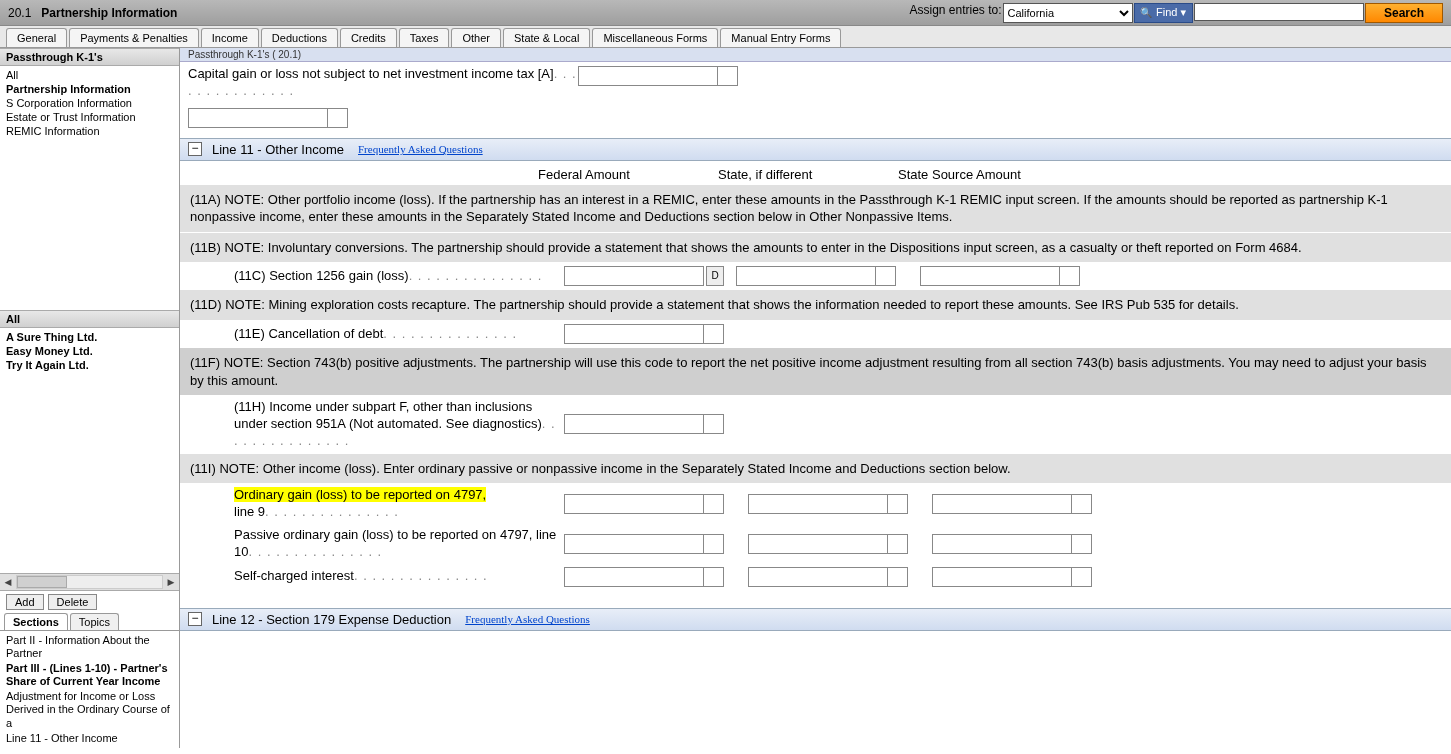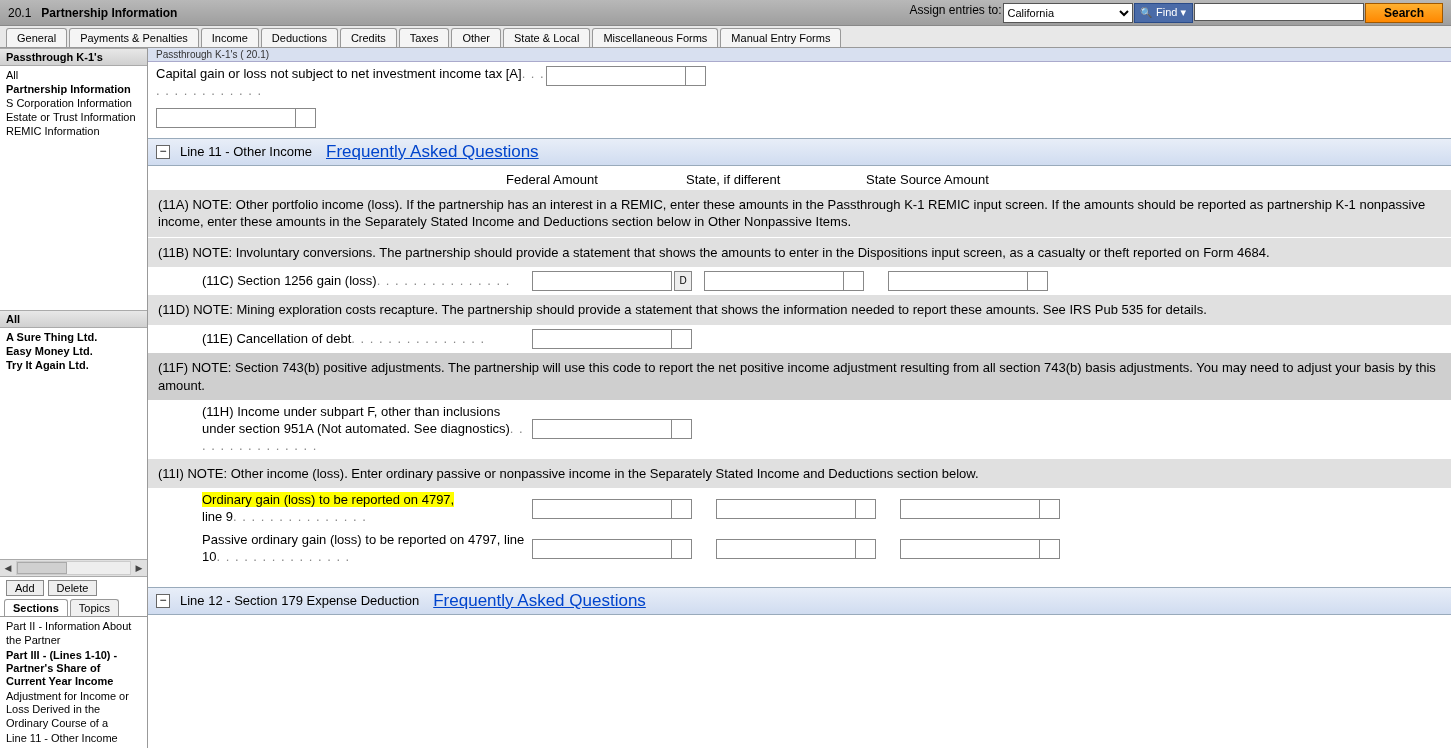--- a/index.html
+++ b/index.html
@@ -11,21 +11,21 @@
 .title-bar select { width: 130px; height: 20px; font-size: 11px; background: #fff; border: 1px solid #555; }
 .find-btn { background: #4a6ba8; color: #fff; border: 1px solid #2a4b88; padding: 1px 6px; font-size: 11px; display: flex; align-items: center; gap: 3px; cursor: pointer; }
 .find-btn .mag { font-size: 10px; }
 .search-input { width: 170px; height: 18px; border: 1px solid #555; }
 .search-btn { background: linear-gradient(#ffb030, #ff8800); border: 1px solid #a05800; padding: 1px 18px; font-weight: bold; font-size: 12px; cursor: pointer; }
 
 .tab-bar { background: #e8e8e8; border-bottom: 1px solid #999; height: 22px; display: flex; align-items: flex-end; padding-left: 6px; font-size: 11px; }
 .tab-bar .tab { padding: 3px 10px; border: 1px solid #999; border-bottom: none; background: #f5f5f5; margin-right: 2px; cursor: pointer; border-radius: 3px 3px 0 0; }
 
 .layout { display: flex; height: 700px; }
-.sidebar { width: 148px; border-right: 1px solid #999; background: #fff; display: flex; flex-direction: column; }
+.sidebar { width: 180px; border-right: 1px solid #999; background: #fff; display: flex; flex-direction: column; }
 .side-section-header { background: linear-gradient(#e8e8e8, #d0d0d0); border-top: 1px solid #aaa; border-bottom: 1px solid #aaa; padding: 2px 6px; font-weight: bold; font-size: 11px; }
 .side-list { padding: 2px 0; }
 .side-list .item { padding: 1px 6px; cursor: pointer; font-size: 11px; }
 .side-list .item.bold { font-weight: bold; }
 .side-spacer { flex: 1; }
 .scroll-strip { height: 18px; background: #e0e0e0; display: flex; align-items: center; border-top: 1px solid #aaa; border-bottom: 1px solid #aaa; }
 .scroll-strip .arrow { width: 16px; text-align: center; font-size: 9px; color: #444; }
 .scroll-strip .track { flex: 1; height: 14px; background: #eee; border: 1px solid #ccc; position: relative; }
 .scroll-strip .thumb { position: absolute; left: 0; top: 0; bottom: 0; width: 50px; background: #d0d0d0; border: 1px solid #aaa; }
 .btn-row { padding: 3px 6px; display: flex; gap: 4px; }
@@ -44,21 +44,21 @@
 .form-row .label { width: 390px; line-height: 1.3; }
 .dots::after { content: ". . . . . . . . . . . . . . ."; color: #888; letter-spacing: 1px; }
 .input-box { width: 140px; height: 20px; border: 1px solid #888; background: #fff; }
 .input-box-sm { width: 20px; height: 20px; border: 1px solid #888; border-left: none; background: #fff; }
 .input-group { display: flex; margin-right: 12px; }
 .d-btn { width: 18px; height: 20px; border: 1px solid #888; background: #eee; font-size: 10px; text-align: center; line-height: 18px; margin-left: 2px; cursor: pointer; }
 
 .section-header { background: linear-gradient(#e8eef8, #d0dcf0); border-top: 1px solid #9ab; border-bottom: 1px solid #9ab; padding: 3px 8px; display: flex; align-items: center; font-size: 13px; margin-top: 6px; }
 .collapse-btn { width: 14px; height: 14px; border: 1px solid #666; background: #fff; text-align: center; line-height: 10px; font-size: 12px; margin-right: 10px; cursor: pointer; }
 .section-header .stitle { font-size: 13px; margin-right: 14px; }
-.section-header .faq { color: #0044cc; text-decoration: underline; font-size: 17px; cursor: pointer; }
+.section-header .faq { color: #0044cc; text-decoration: underline; font-size: 11px; cursor: pointer; font-family: Liberation Serif, serif; }
 
 .col-headers { display: flex; padding: 6px 8px 2px 8px; font-size: 13px; }
 .col-headers .spacer { width: 350px; }
 .col-headers .ch { width: 180px; text-align: left; }
 
 .note-row { background: #e0e0e0; padding: 6px 10px; font-size: 13px; line-height: 1.35; margin: 1px 0; }
 .note-row.darker { background: #cfcfcf; }
 
 .hl { background: #ffff00; }
 
@@ -247,20 +247,37 @@
               <div class="input-box"></div>
               <div class="input-box-sm"></div>
             </div>
           <div class="input-group">
               <div class="input-box"></div>
               <div class="input-box-sm"></div>
             </div>
         </div>
       </div>
 
+      <div class="field-row">
+        <div class="flabel"><span>Self-charged interest</span><span class="dots"></span></div>
+        <div class="inputs3">
+          <div class="input-group">
+              <div class="input-box"></div>
+              <div class="input-box-sm"></div>
+            </div>
+          <div class="input-group">
+              <div class="input-box"></div>
+              <div class="input-box-sm"></div>
+            </div>
+          <div class="input-group">
+              <div class="input-box"></div>
+              <div class="input-box-sm"></div>
+            </div>
+        </div>
+      </div>
 
       <div class="section-header" style="margin-top:18px">
         <div class="collapse-btn">−</div>
         <span class="stitle">Line 12 - Section 179 Expense Deduction</span>
         <span class="faq">Frequently Asked Questions</span>
       </div>
 
     </div>
   </div>
 </div>

